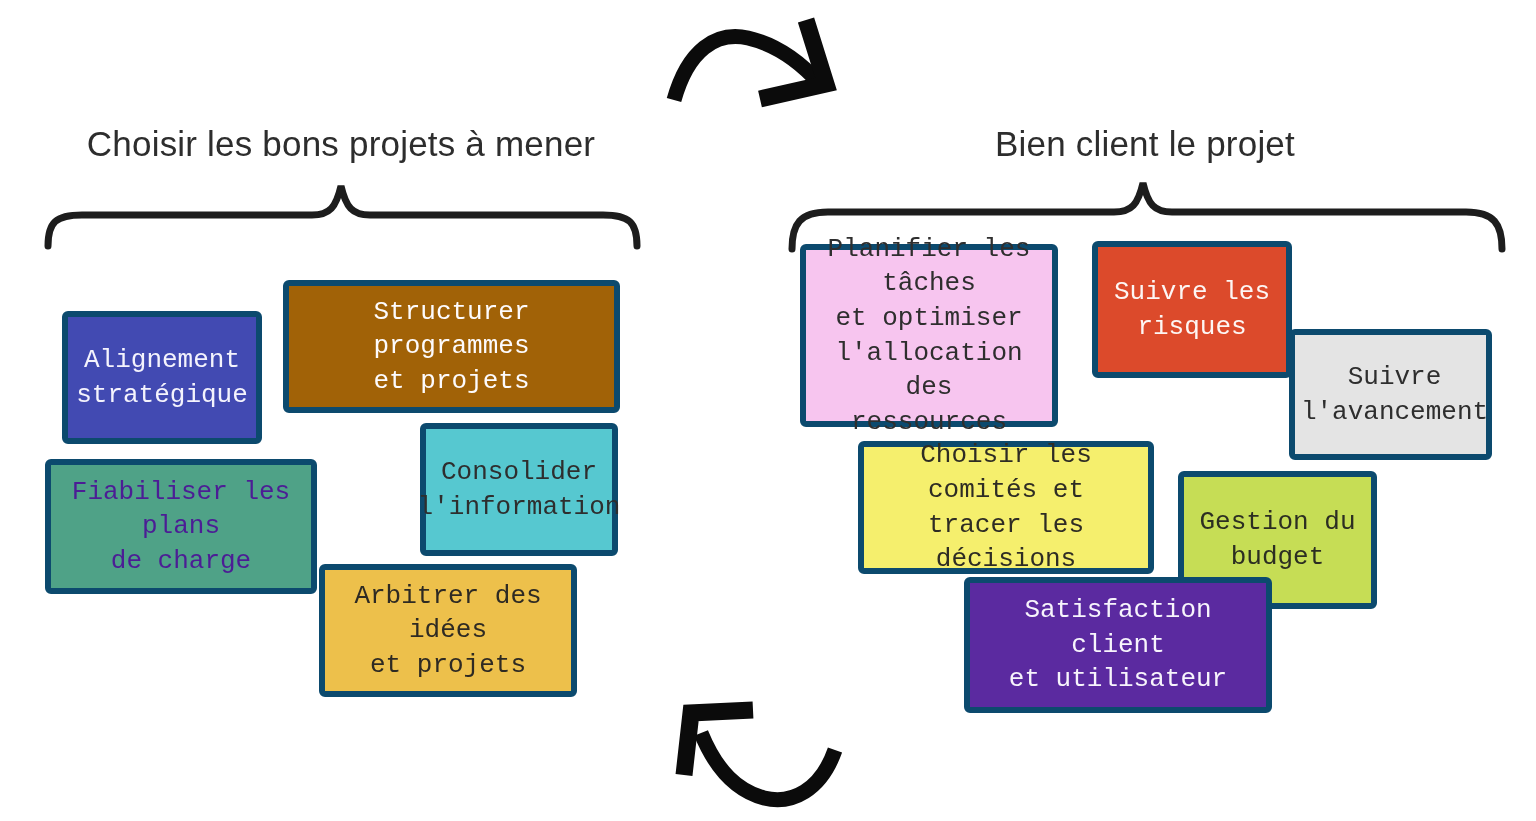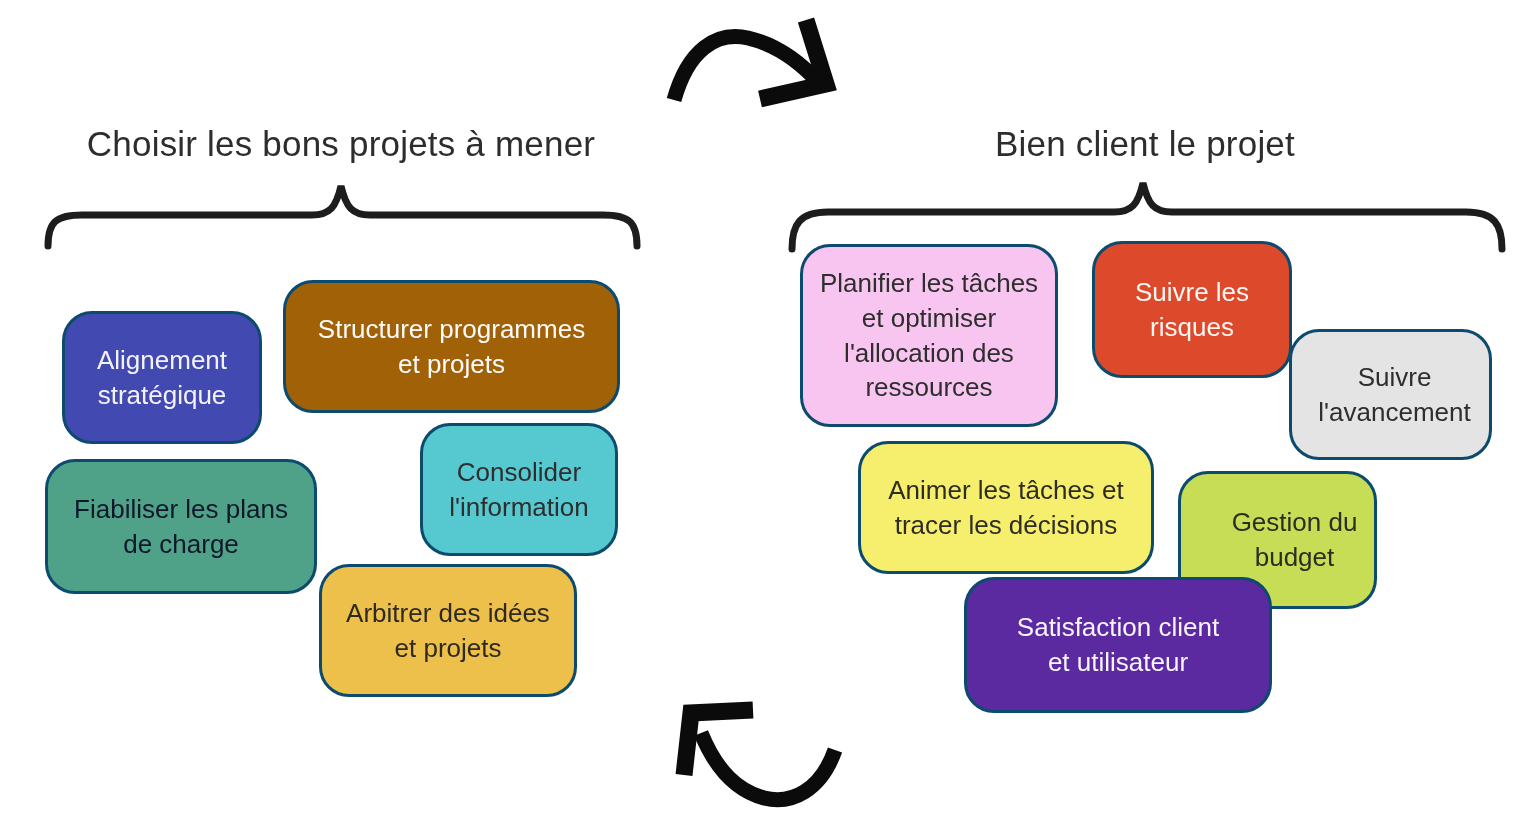--- a/index.html
+++ b/index.html
@@ -20,43 +20,44 @@
     font-size:35px;
     color:#2d2d2d;
     white-space:nowrap;
     letter-spacing:0.2px;
   }
   .title-left{left:341px;top:124px;}
   .title-right{left:1145px;top:124px;}
   .card{
     position:absolute;
     box-sizing:border-box;
-    border:3px solid #0c4a6e;
-    border-radius:30px;
+    border:6px solid #0c4a6e;
+    border-radius:6px;
     display:flex;
     align-items:center;
     justify-content:center;
     text-align:center;
     font-size:26px;
     line-height:1.33;
     padding:4px 6px;
+    font-family:Liberation Mono, monospace;
   }
   .card-label{white-space:pre-line;}
   
   #card-alignement   {left:62px;  top:311px; width:200px; height:133px;}
   #card-structurer   {left:283px; top:280px; width:337px; height:133px;}
   #card-fiabiliser   {left:45px;  top:459px; width:272px; height:135px;}
   #card-consolider   {left:420px; top:423px; width:198px; height:133px;}
   #card-arbitrer     {left:319px; top:564px; width:258px; height:133px;text-align:center;}
   
   #card-planifier    {left:800px; top:244px; width:258px; height:183px;}
   #card-risques      {left:1072px;top:241px; width:200px; height:137px;margin-left:20px;}
   #card-avancement   {left:1289px;top:329px; width:203px; height:131px;}
   #card-animer       {left:858px; top:441px; width:296px; height:133px;}
-  #card-budget       {left:1178px;top:471px; width:199px; height:138px;padding-left:40px;}
+  #card-budget       {left:1178px;top:471px; width:199px; height:138px;}
   #card-satisfaction {left:964px; top:577px; width:308px; height:136px;}
 </style>
 </head>
 <body>
 
 <div class="stage">
 
   <svg class="svg-layer" viewBox="0 0 1536 821">
 
     <g>
@@ -78,21 +79,21 @@
   <div class="group-title title-right">Bien client le projet</div>
 
   <div class="card" id="card-alignement" style="background: rgb(66, 74, 178); color: rgb(244, 243, 253);">
     <span class="card-label">Alignement
 stratégique</span>
   </div>
   <div class="card" id="card-structurer" style="background: #a16207; color: rgb(253, 251, 253);">
     <span class="card-label">Structurer programmes
 et projets</span>
   </div>
-  <div class="card" id="card-fiabiliser" style="background: rgb(79, 162, 135); color: #0f172a; align-items: center;">
+  <div class="card" id="card-fiabiliser" style="background: rgb(79, 162, 135); color: #4c1d95; align-items: center;">
     <span class="card-label">Fiabiliser les plans
 de charge</span>
   </div>
   <div class="card" id="card-consolider" style="background: rgb(86, 200, 208); color: rgb(46, 46, 46);">
     <span class="card-label">Consolider
 l'information</span>
   </div>
   <div class="card" id="card-arbitrer" style="background: rgb(237, 192, 75); color: rgb(46, 42, 35);">
     <span class="card-label">Arbitrer des idées
 et projets</span>
@@ -106,21 +107,21 @@
   </div>
   <div class="card" id="card-risques" style="background: rgb(220, 74, 43); color: rgb(253, 246, 244);">
     <span class="card-label">Suivre les
 risques</span>
   </div>
   <div class="card" id="card-avancement" style="background: rgb(228, 228, 228); color: rgb(46, 46, 46); padding-left: 14px;">
     <span class="card-label">Suivre
 l'avancement</span>
   </div>
   <div class="card" id="card-animer" style="background: rgb(245, 239, 109); color: rgb(46, 44, 36);">
-    <span class="card-label">Animer les tâches et
+    <span class="card-label">Choisir les comités et
 tracer les décisions</span>
   </div>
   <div class="card" id="card-budget" style="background: rgb(198, 221, 85); color: rgb(44, 46, 34);">
     <span class="card-label">Gestion du
 budget</span>
   </div>
   <div class="card" id="card-satisfaction" style="background: rgb(91, 42, 160); color: rgb(247, 244, 252);">
     <span class="card-label">Satisfaction client
 et utilisateur</span>
   </div>

